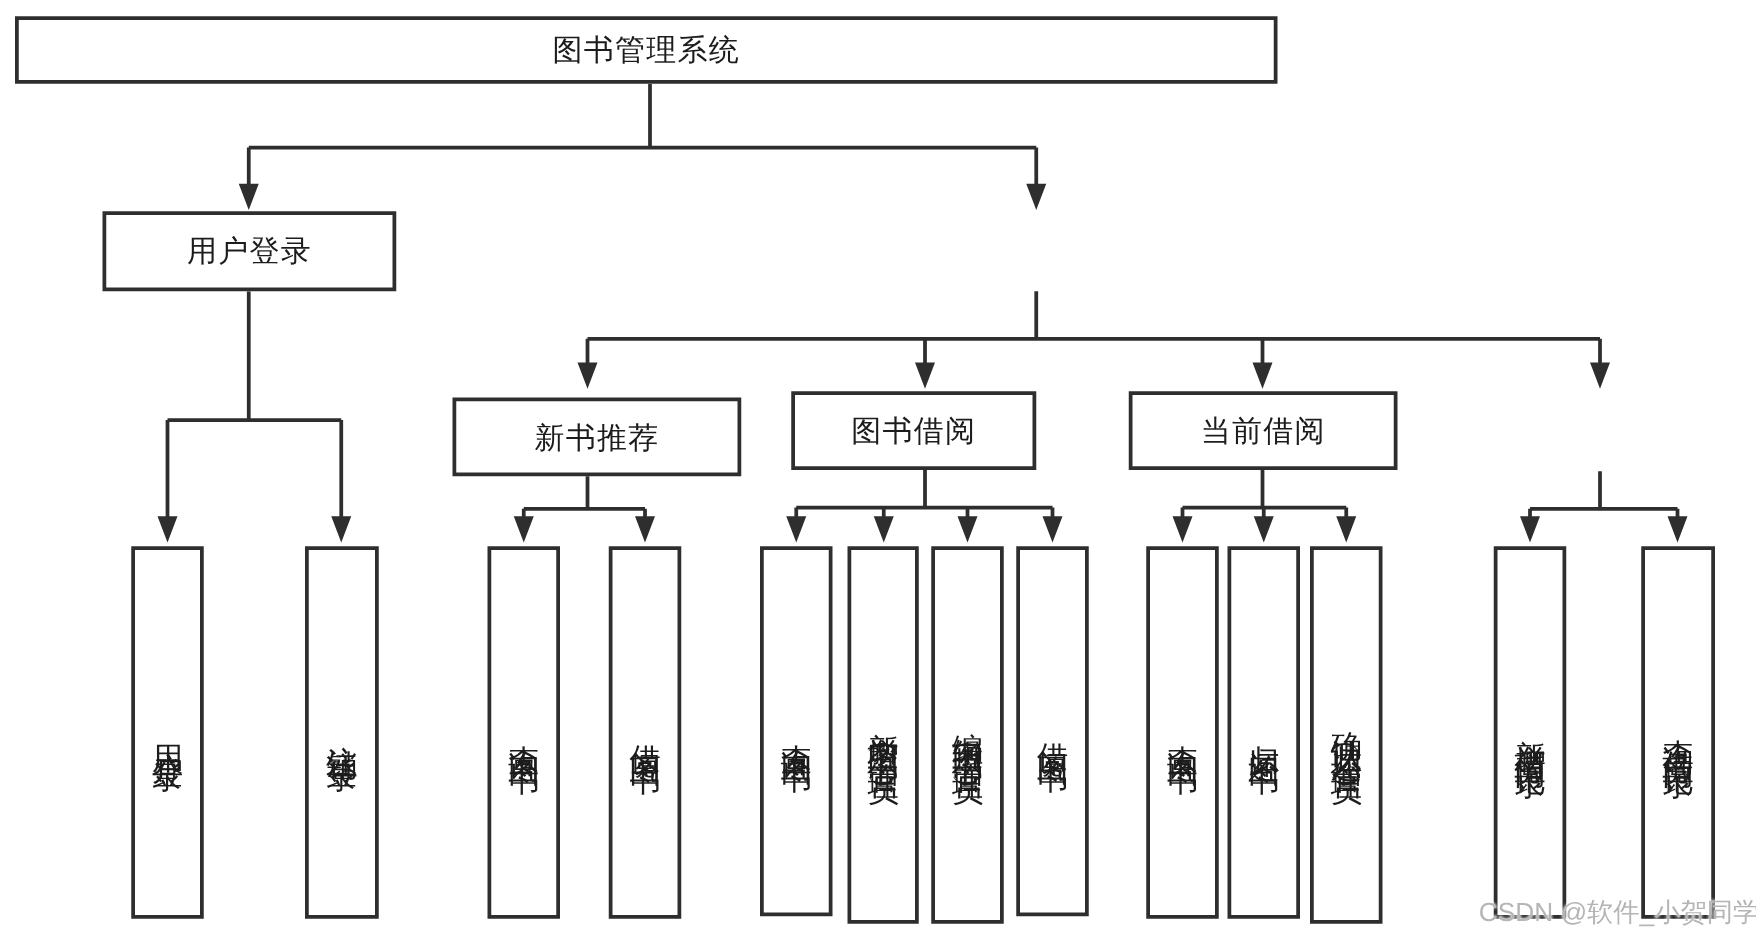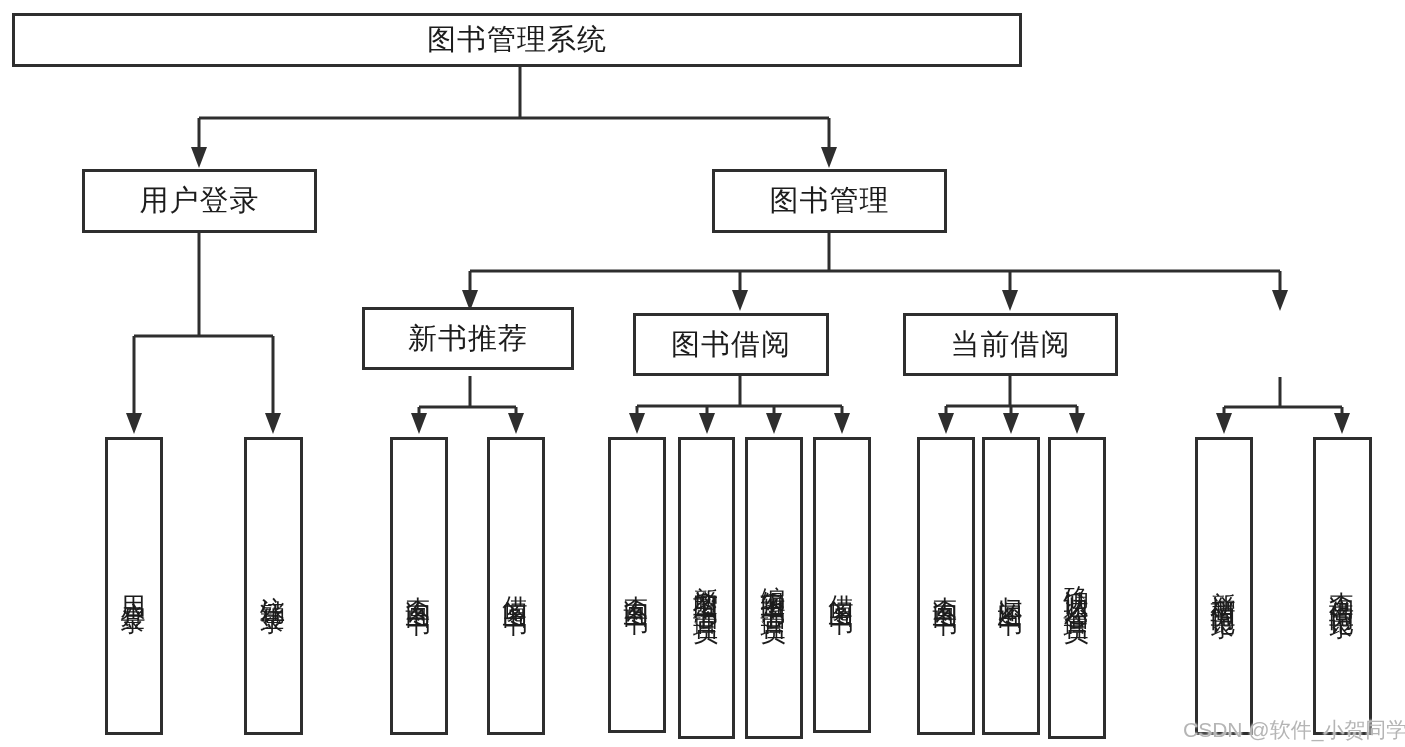--- a/index.html
+++ b/index.html
@@ -22,21 +22,21 @@
   svg.connectors path.arrow{fill:var(--line);stroke:none;}
   .node{
     position:absolute;
     box-sizing:border-box;
     border:3px solid var(--line);
     background:var(--bg);
     display:flex;align-items:center;justify-content:center;
     z-index:2;
   }
   .node .lbl{
-    font-size:29px;
+    font-size:24px;
     letter-spacing:1px;
     color:var(--text);
     white-space:nowrap;
   }
   .leaf .lbl{
     writing-mode:vertical-rl;
     font-size:25px;
     letter-spacing:5px;
     white-space:nowrap;
   }
@@ -86,25 +86,22 @@
     </g>
   </svg>
 
   <div class="node" style="left:12px;top:13px;width:1010px;height:54px;">
     <span class="lbl">图书管理系统</span>
   </div>
 
   <div class="node" style="left:82px;top:169px;width:235px;height:64px;">
     <span class="lbl">用户登录</span>
   </div>
-  <div class="node" style="left:712px;top:169px;width:235px;height:64px;">
-    <span class="lbl">图书管理</span>
-  </div>
 
-  <div class="node" style="left:362px;top:307px;width:212px;height:63px;font-family:Liberation Serif, serif;">
+  <div class="node" style="left:362px;top:318px;width:231px;height:63px;font-family:Liberation Serif, serif;">
     <span class="lbl">新书推荐</span>
   </div>
   <div class="node" style="left:633px;top:313px;width:196px;height:63px;">
     <span class="lbl">图书借阅</span>
   </div>
   <div class="node" style="left:903px;top:313px;width:215px;height:63px;text-align:center;">
     <span class="lbl">当前借阅</span>
   </div>
 
   <div class="node leaf" style="left:105px;top:437px;width:58px;height:298px;">

